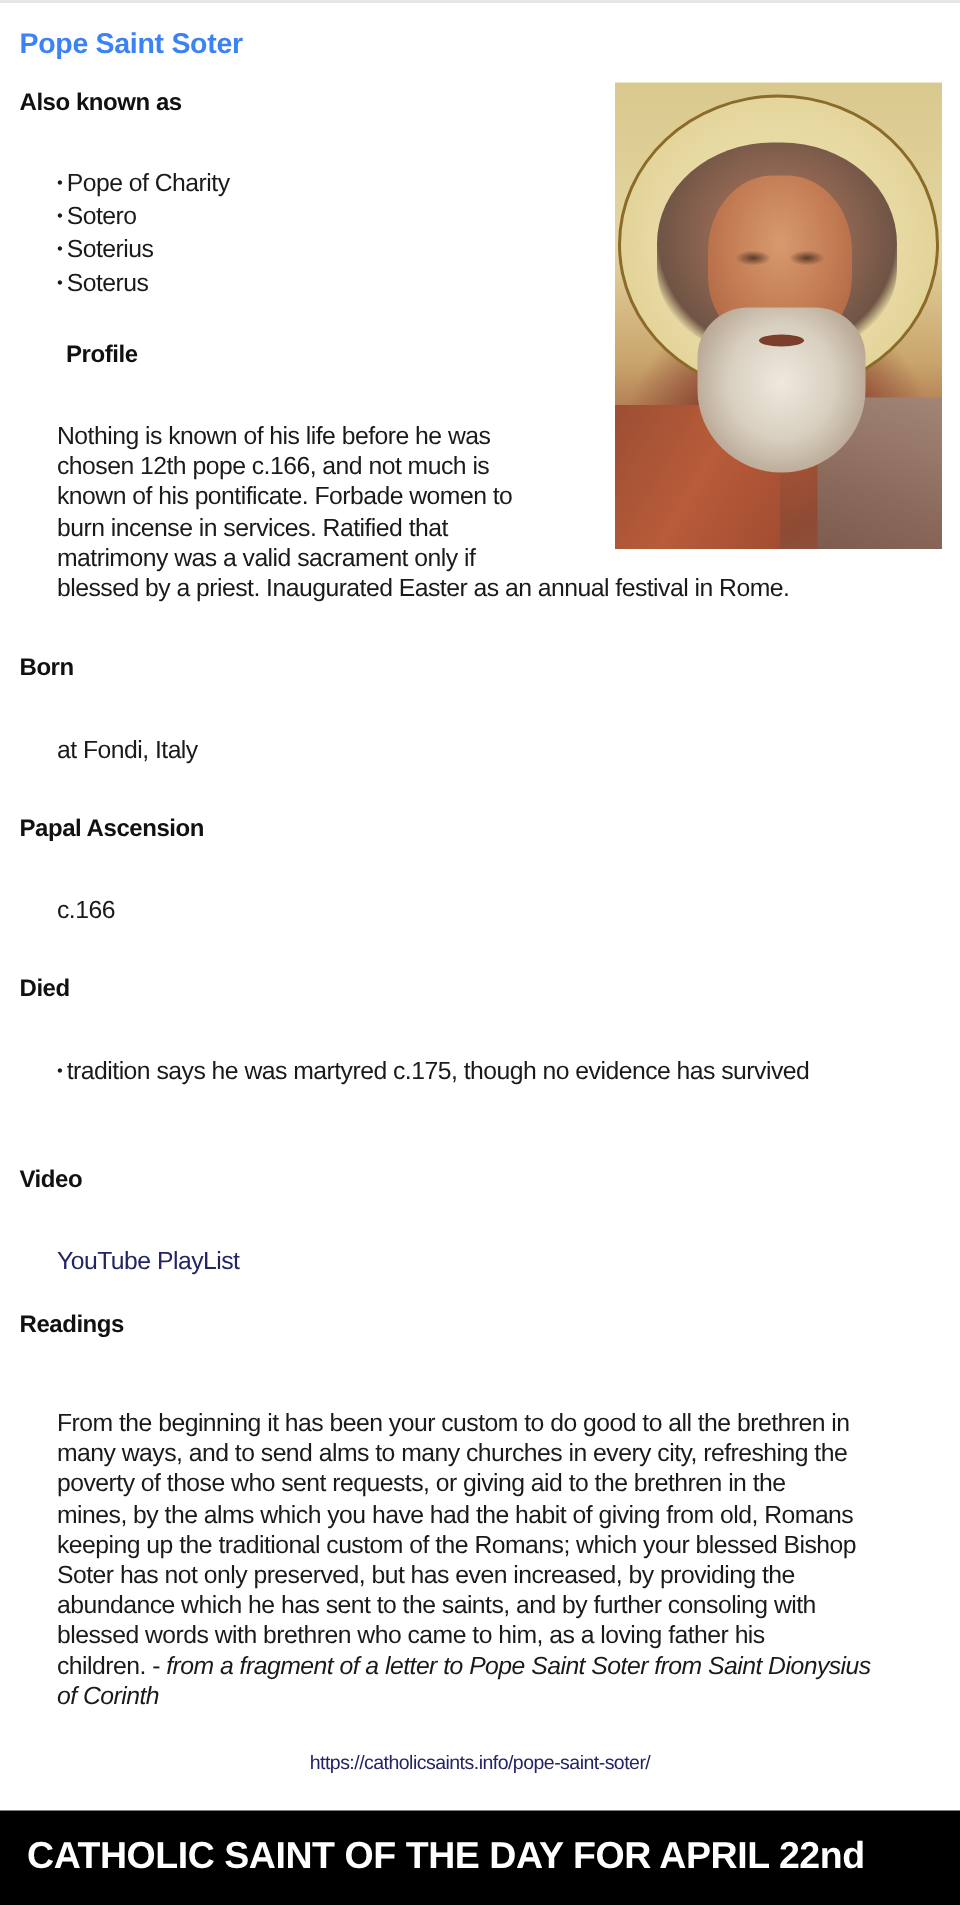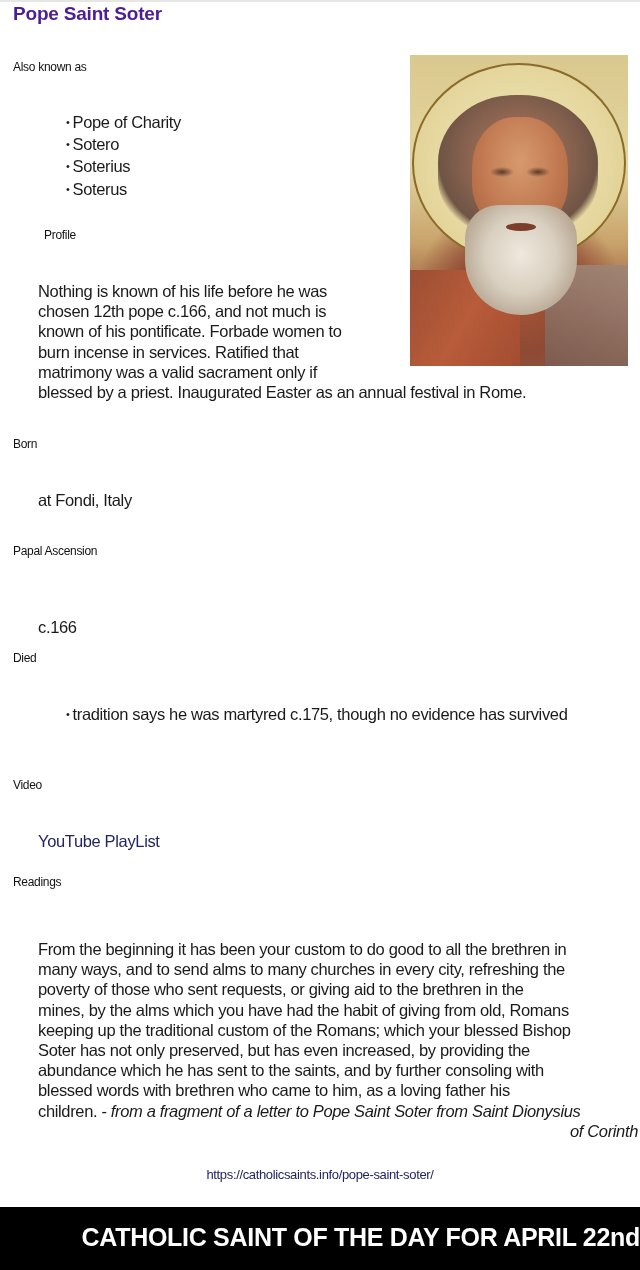--- a/index.html
+++ b/index.html
@@ -5,32 +5,32 @@
   * { box-sizing: border-box; margin: 0; padding: 0; }
   html, body { width: 640px; height: 1270px; background: #ffffff; overflow: hidden; }
   body {
     font-family: "Liberation Sans", "DejaVu Sans", sans-serif;
     color: #1a1a1a;
     position: relative;
   }
   .topline { position: absolute; left: 0; top: 0; width: 640px; height: 2px; background: #e6e6e6; }
   .page { position: absolute; left: 0; top: 0; width: 640px; }
   .title {
-    position: absolute; left: 13px; top: 3px;
-    font-size: 19px; font-weight: bold; letter-spacing: -0.2px; color: #4c1d95;
+    position: absolute; left: 13px; top: 19px;
+    font-size: 19px; font-weight: bold; letter-spacing: -0.2px; color: #3b82f6;
   }
   .h {
     position: absolute; left: 13px;
-    font-size: 12px; font-weight: normal; letter-spacing: -0.3px; color: #111;
+    font-size: 16px; font-weight: bold; letter-spacing: -0.3px; color: #111;
   }
   .txt {
     position: absolute; left: 38px;
     font-size: 16.5px; line-height: 20.2px; color: #1a1a1a; letter-spacing: -0.35px;
   }
-  .bullets { list-style: none; margin-left: 28px; }
+  .bullets { list-style: none; }
   .bullets li::before { content: "\2022"; font-size: 11px; position: relative; top: -2px; margin-right: 3px; }
   .link { color: #232463; text-decoration: none; cursor: pointer; }
   .portrait {
     position: absolute; left: 410px; top: 55px; width: 218px; height: 311px;
     overflow: hidden;
     background:
       radial-gradient(ellipse 60% 40% at 50% 78%, #a85536 0%, #8e4a34 45%, rgba(142,74,52,0) 80%),
       linear-gradient(180deg, #d9c98e 0%, #e4d5a0 35%, #c9a46c 60%, #9b5a3c 80%, #8a5842 100%);
   }
   .portrait .halo {
@@ -72,23 +72,23 @@
     background: linear-gradient(200deg, #a28575 0%, #8c6b5d 60%, #7d5b4e 100%);
   }
   .source {
     position: absolute; left: 0; top: 1167px; width: 640px; text-align: center;
     font-size: 13px; letter-spacing: -0.35px;
   }
   .banner {
     position: absolute; left: 0; top: 1207px; width: 640px; height: 63px;
     background: #000; color: #fff;
     font-size: 25px; font-weight: bold; letter-spacing: -0.3px;
-    padding-left: 18px; padding-top: 16px; white-space: nowrap; text-align: right;
+    padding-left: 18px; padding-top: 16px; white-space: nowrap;
   }
-  .italic { font-style: italic; text-align: right; }
+  .italic { font-style: italic; }
 </style>
 </head>
 <body>
 
 <div class="topline"></div>
 
 <div class="page">
 
   <div class="title">Pope Saint Soter</div>
 
@@ -118,21 +118,21 @@
     <div>known of his pontificate. Forbade women to</div>
     <div>burn incense in services. Ratified that</div>
     <div>matrimony was a valid sacrament only if</div>
     <div>blessed by a priest. Inaugurated Easter as an annual festival in Rome.</div>
   </div>
 
   <div class="h" style="top:437px;">Born</div>
   <div class="txt" style="top:490px;">at Fondi, Italy</div>
 
   <div class="h" style="top:544px;">Papal Ascension</div>
-  <div class="txt" style="top:597px;margin-top:20px;">c.166</div>
+  <div class="txt" style="top:597px;">c.166</div>
 
   <div class="h" style="top:651px;">Died</div>
   <ul class="txt bullets" style="top:704px; width:600px;">
     <li><span>tradition says he was martyred c.175, though no evidence has survived</span></li>
   </ul>
 
   <div class="h" style="top:778px;">Video</div>
   <a class="txt link" style="top:831px;">YouTube PlayList</a>
 
   <div class="h" style="top:845px;margin-top:30px;">Readings</div>

